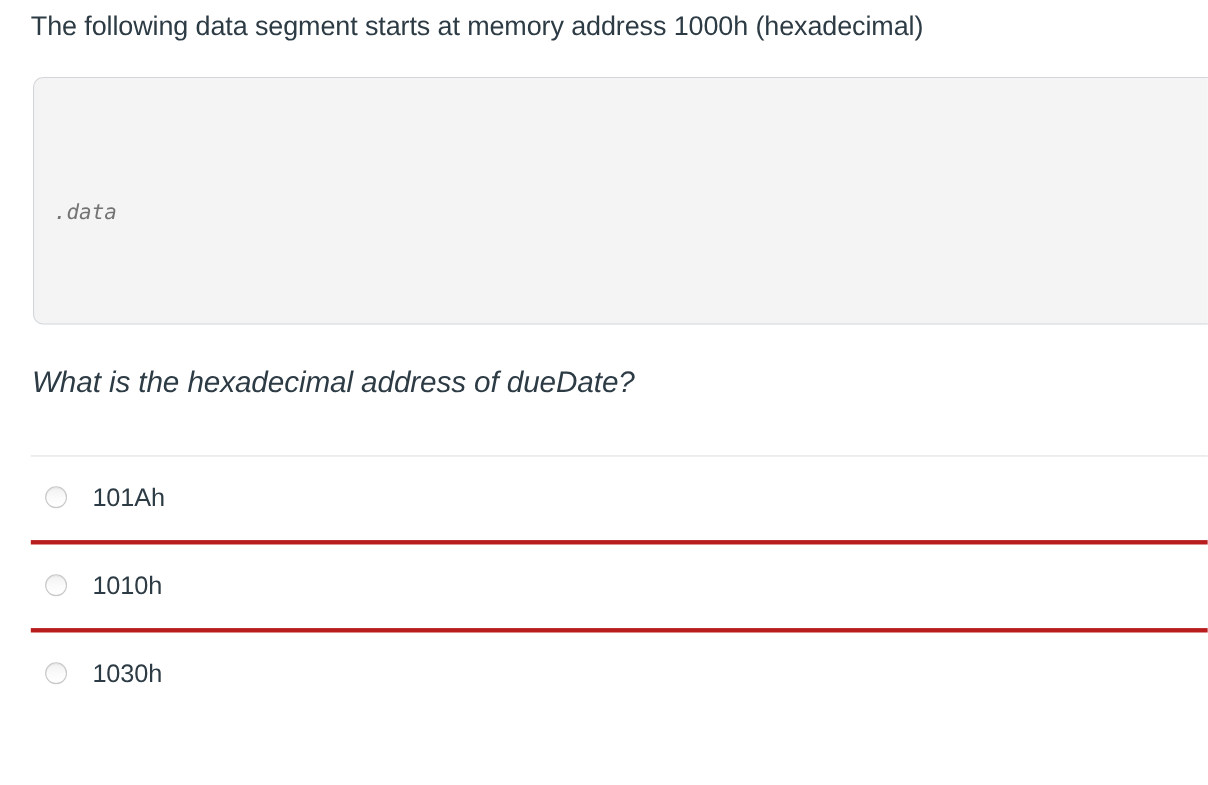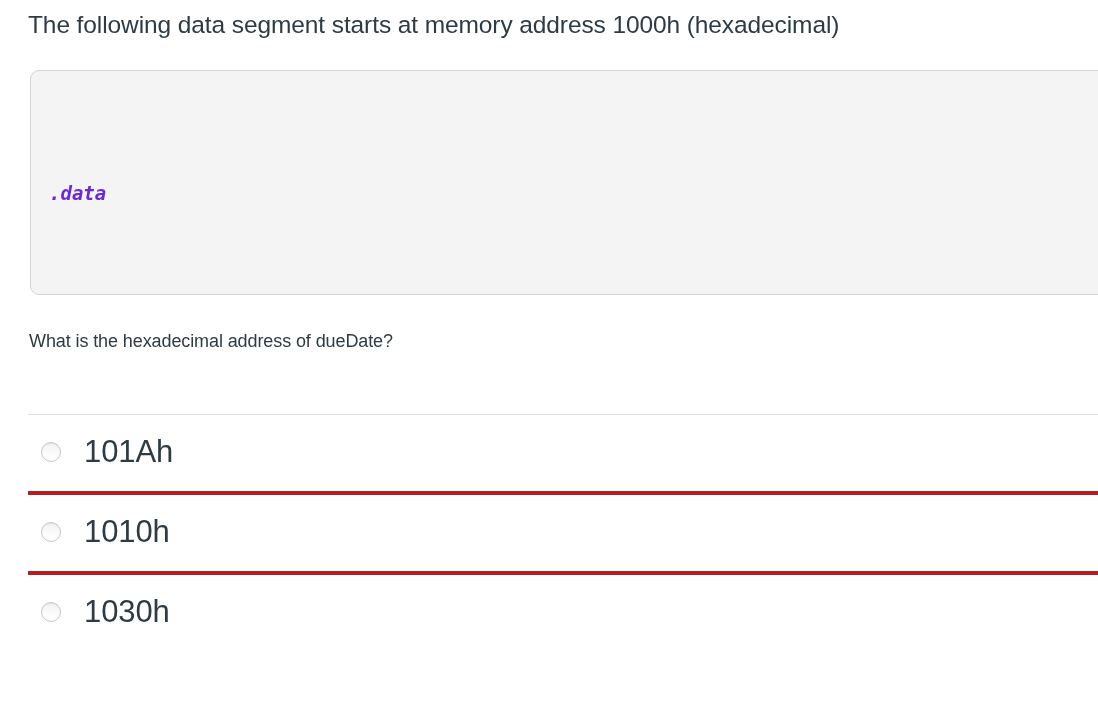--- a/index.html
+++ b/index.html
@@ -53,32 +53,33 @@
     left: 18px;
     top: 17px;
     font-family: "DejaVu Sans Mono", monospace;
     font-size: 19px;
     line-height: 30px;
     white-space: pre;
     color: #555555;
   }
   .code-line { height: 30px; }
 
-  .tok-dir    { color: #6d28d9; font-style: italic; font-weight: 700; }
+  .tok-dir    { color: #737373; font-style: italic; font-weight: 400; }
 
   
   .question {
     position: absolute;
     left: 29px;
     top: 330px;
-    font-size: 18px;
+    font-size: 27px;
     line-height: 1.32;
     color: #2d3b45;
     letter-spacing: -0.1px;
     white-space: nowrap;
+    font-style: italic;
   }
 
   
   .answers {
     position: absolute;
     left: 0;
     top: 414px;
     width: 1098px;
   }
   .answer-row {
@@ -98,21 +99,21 @@
     border-radius: 50%;
     box-sizing: border-box;
     border: 1px solid #c7c7c7;
     background: linear-gradient(180deg, #f1f1f1 0%, #fbfbfb 55%, #ffffff 100%);
     box-shadow: inset 0 1px 1px rgba(0,0,0,0.05);
   }
   .answer-label {
     position: absolute;
     left: 56px;
     top: 22px;
-    font-size: 31px;
+    font-size: 23px;
     line-height: 30px;
     color: #2d3b45;
     letter-spacing: -0.1px;
   }
 </style>
 </head>
 <body>
 
 <div class="page">
 

